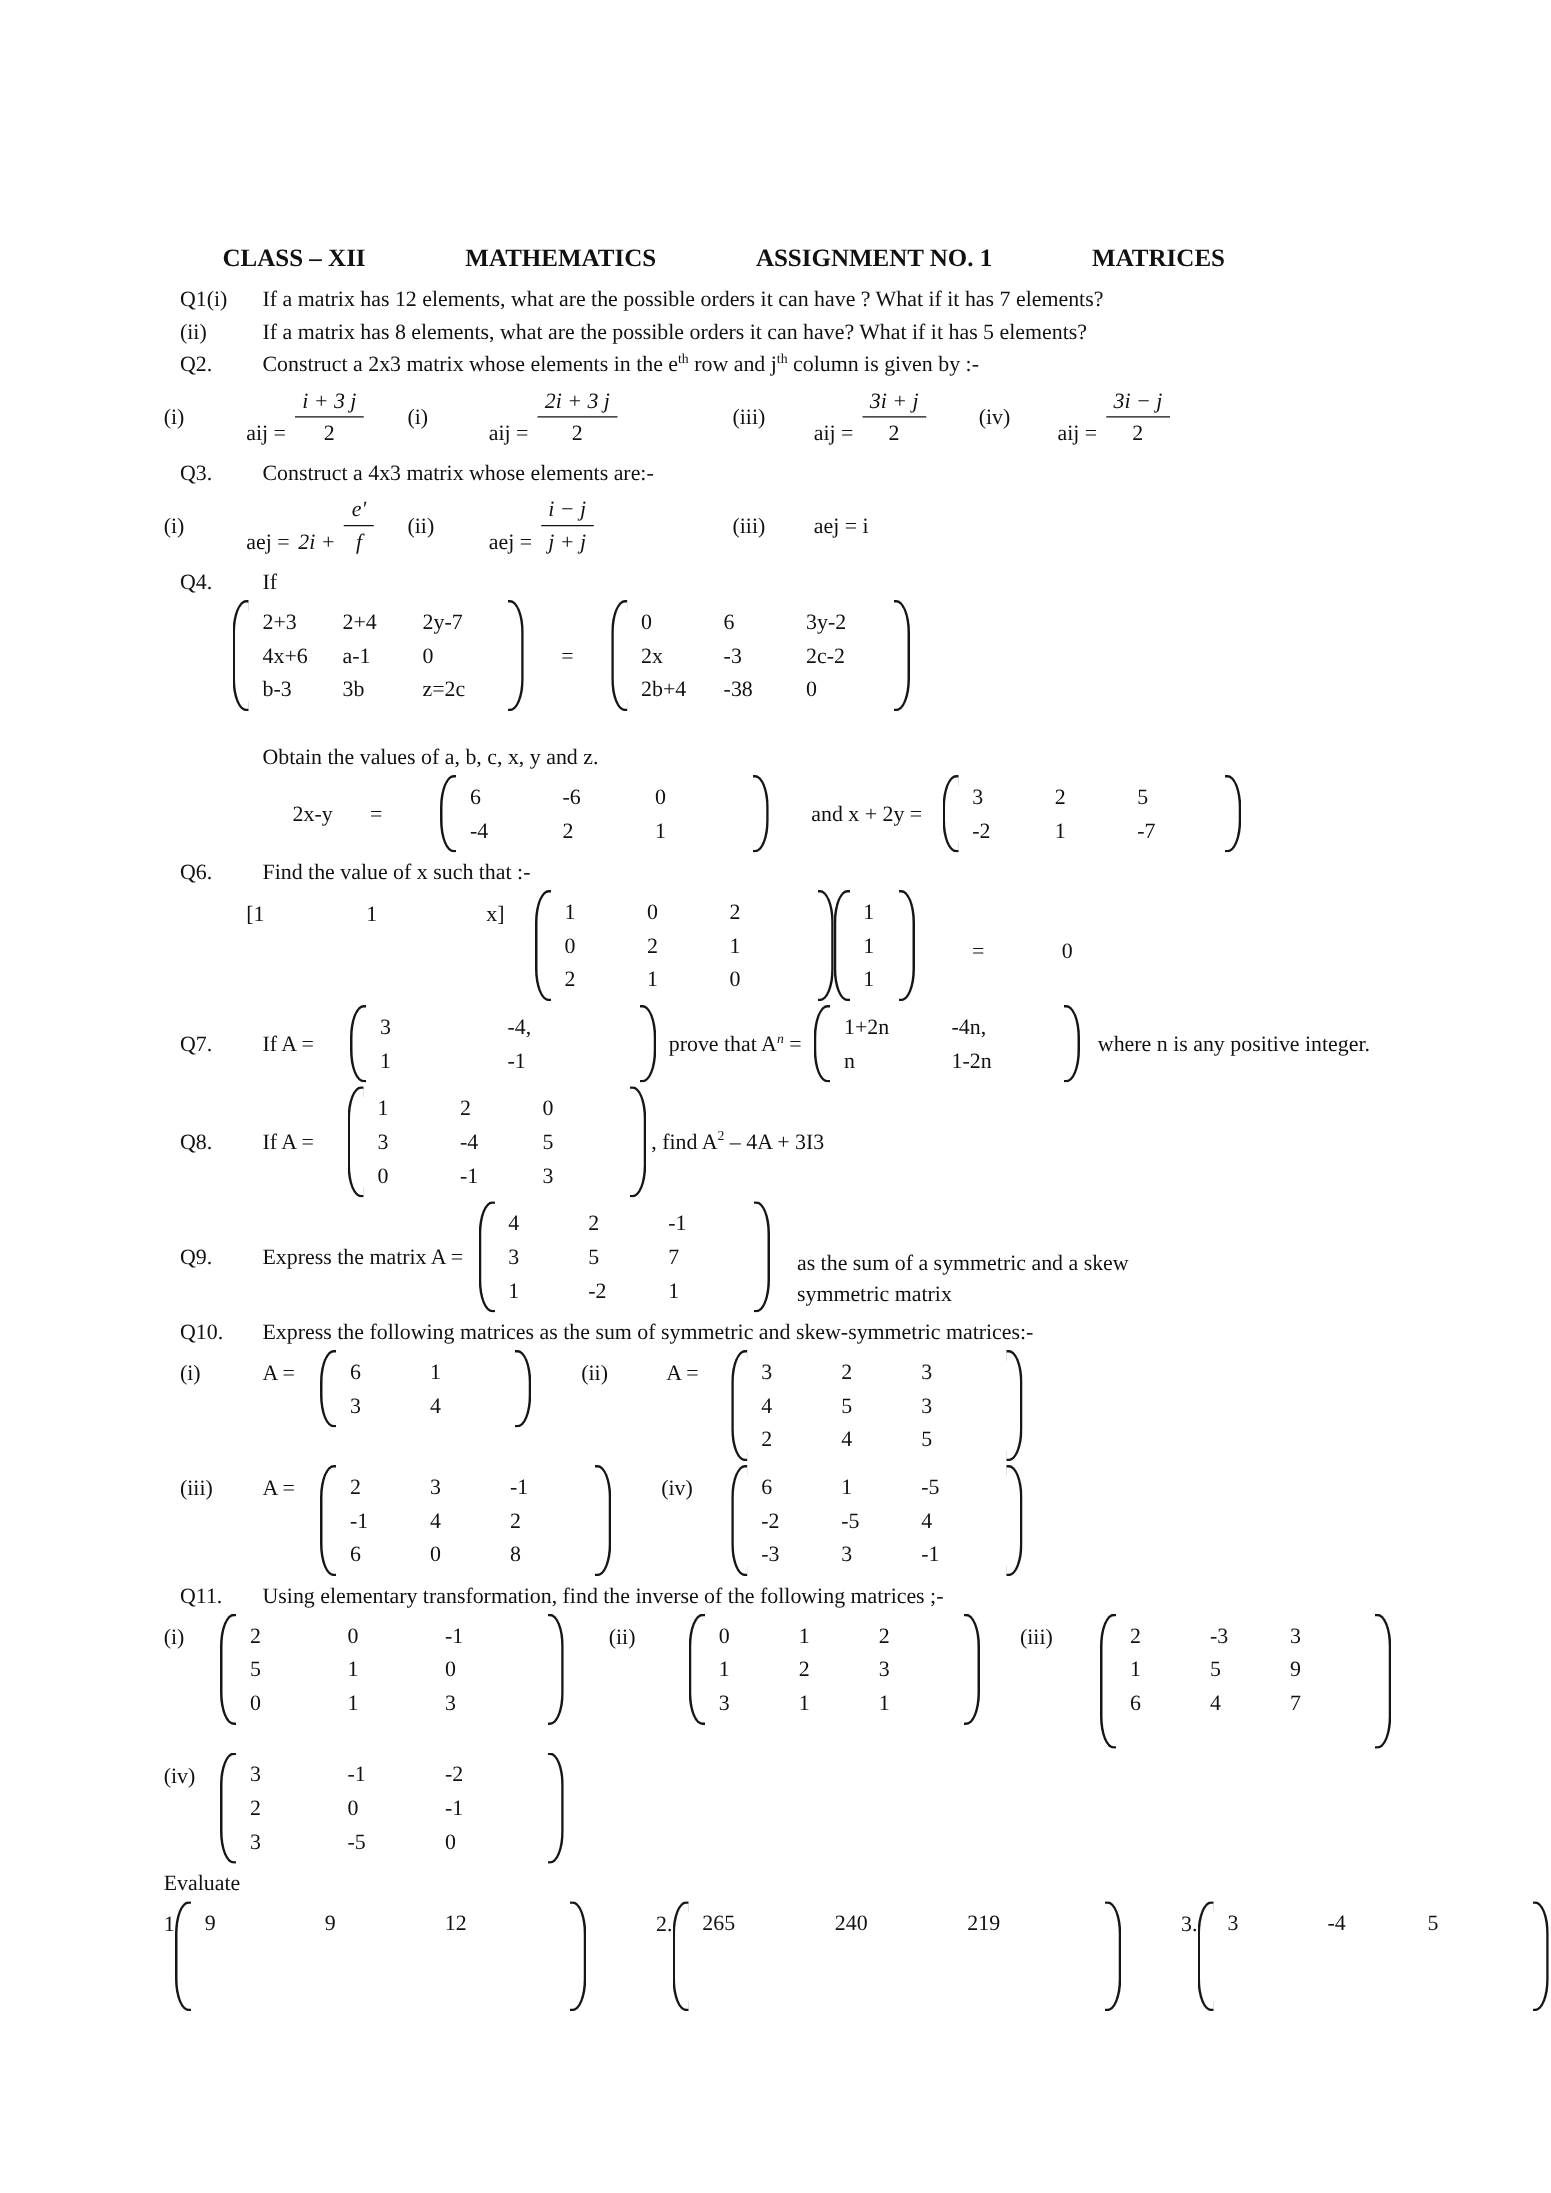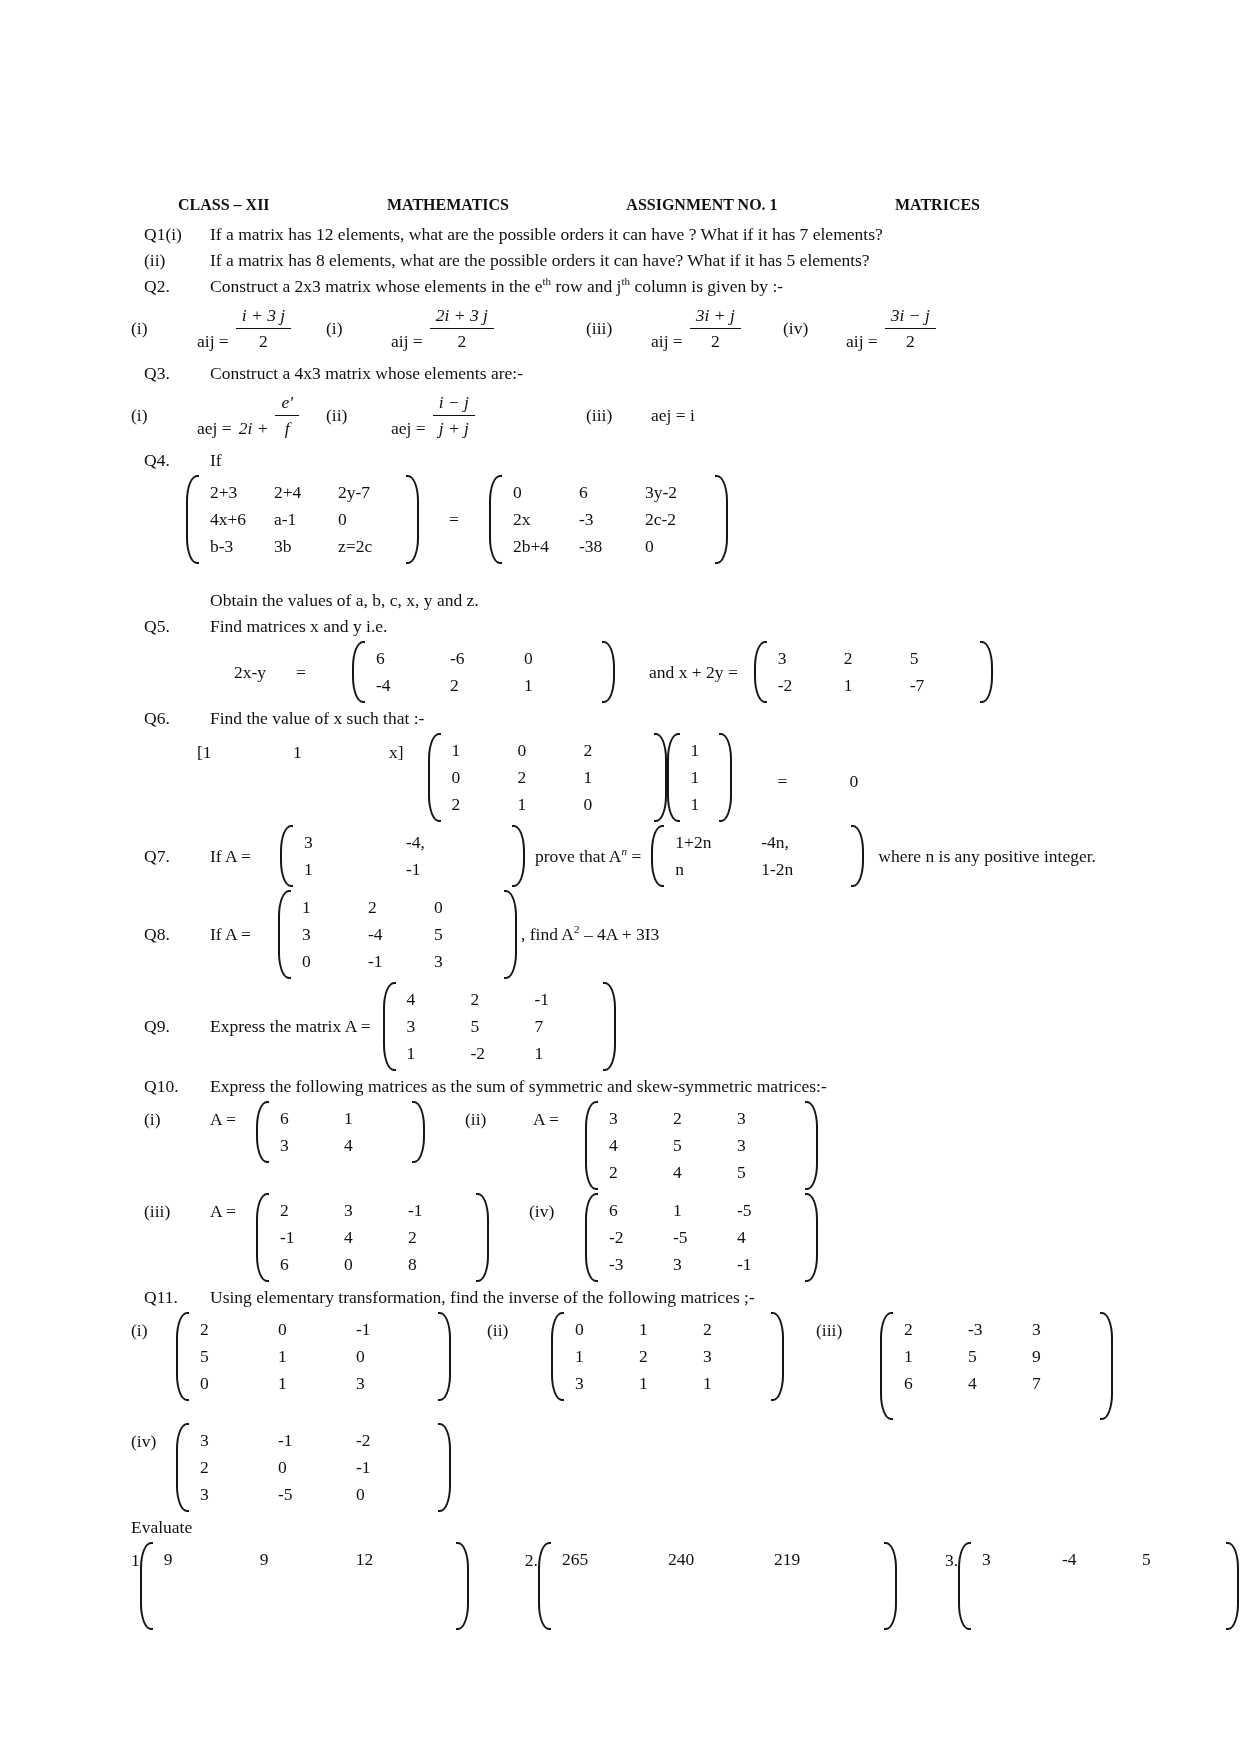--- a/index.html
+++ b/index.html
@@ -3,21 +3,21 @@
 <meta charset="utf-8">
 <style>
   html,body { margin:0; padding:0; }
   body {
     width:1241px; height:1754px; background:#ffffff; color:#111;
     font-family:"Liberation Serif", "DejaVu Serif", serif;
     font-size:17.5px; overflow:hidden;
   }
   .page { padding:196px 40px 0 131px; }
   .hdr { display:flex; justify-content:space-between; width:802px; padding-left:47px;
-         font-weight:bold; font-size:16px; margin-bottom:8px; }
+         font-weight:bold; font-size:20px; margin-bottom:8px; }
   .line { display:flex; line-height:24px; margin-bottom:2px; }
   .ql { flex:none; width:66px;margin-left:13px; }
   .qt { flex:1; }
   sup { font-size:11px; line-height:0; }
   .it { font-style:italic; }
   
   .frow { display:flex; align-items:center; margin:7px 0 9px; }
   .fitem { display:inline-flex; align-items:flex-end; gap:7px; }
   .frac { display:inline-flex; flex-direction:column; align-items:center; }
   .frac .num { padding:0 6px 2px; border-bottom:1.6px solid #111; }
@@ -163,24 +163,20 @@
           <span class="mcell">0</span>
         </span>
         <span class="rp"></span>
       </span>
   </div>
   <div class="line" style="margin-top:24px;">
     <span class="ql"></span>
     <span class="qt">Obtain the values of a, b, c, x, y and z.</span>
   </div>
 
-  <div class="line">
-    <span class="ql">Q5.</span>
-    <span class="qt">Find matrices x and y i.e.</span>
-  </div>
   <div class="mrow" style="margin-left:103px;">
     <span style="width:62px">2x-y</span>
     <span style="width:56px">=</span>
     <span class="mat">
         <span class="lp"></span>
         <span class="mgrid" style="grid-template-columns: repeat(3, 74px);">
           <span class="mcell">6</span>
           <span class="mcell">-6</span>
           <span class="mcell">0</span>
           <span class="mcell">-4</span>
@@ -301,20 +297,24 @@
           <span class="mcell">-1</span>
           <span class="mcell">3</span>
           <span class="mcell">5</span>
           <span class="mcell">7</span>
           <span class="mcell">1</span>
           <span class="mcell">-2</span>
           <span class="mcell">1</span>
         </span>
         <span class="rp"></span>
       </span>
+    <span class="q9t" style="margin-left:22px; align-self:flex-end; margin-bottom:2px;">
+      <div>as the sum of a symmetric and a skew</div>
+      <div>symmetric matrix</div>
+    </span>
   </div>
 
   <div class="line">
     <span class="ql">Q10.</span>
     <span class="qt">Express the following matrices as the sum of symmetric and skew-symmetric matrices:-</span>
   </div>
   <div class="mrow" style="align-items:flex-start;">
     <span class="ql pt8">(i)</span>
     <span class="pt8" style="width:46px">A =</span>
     <span class="mat">

